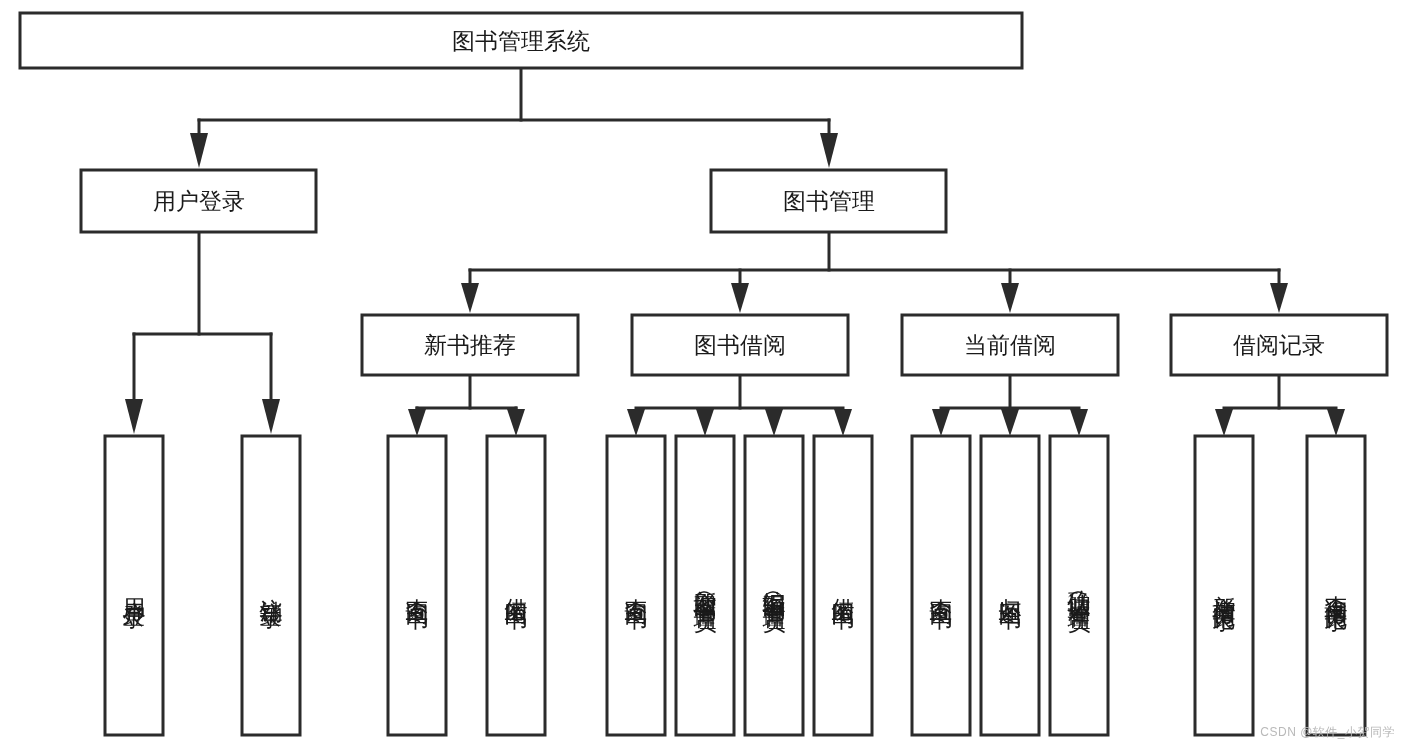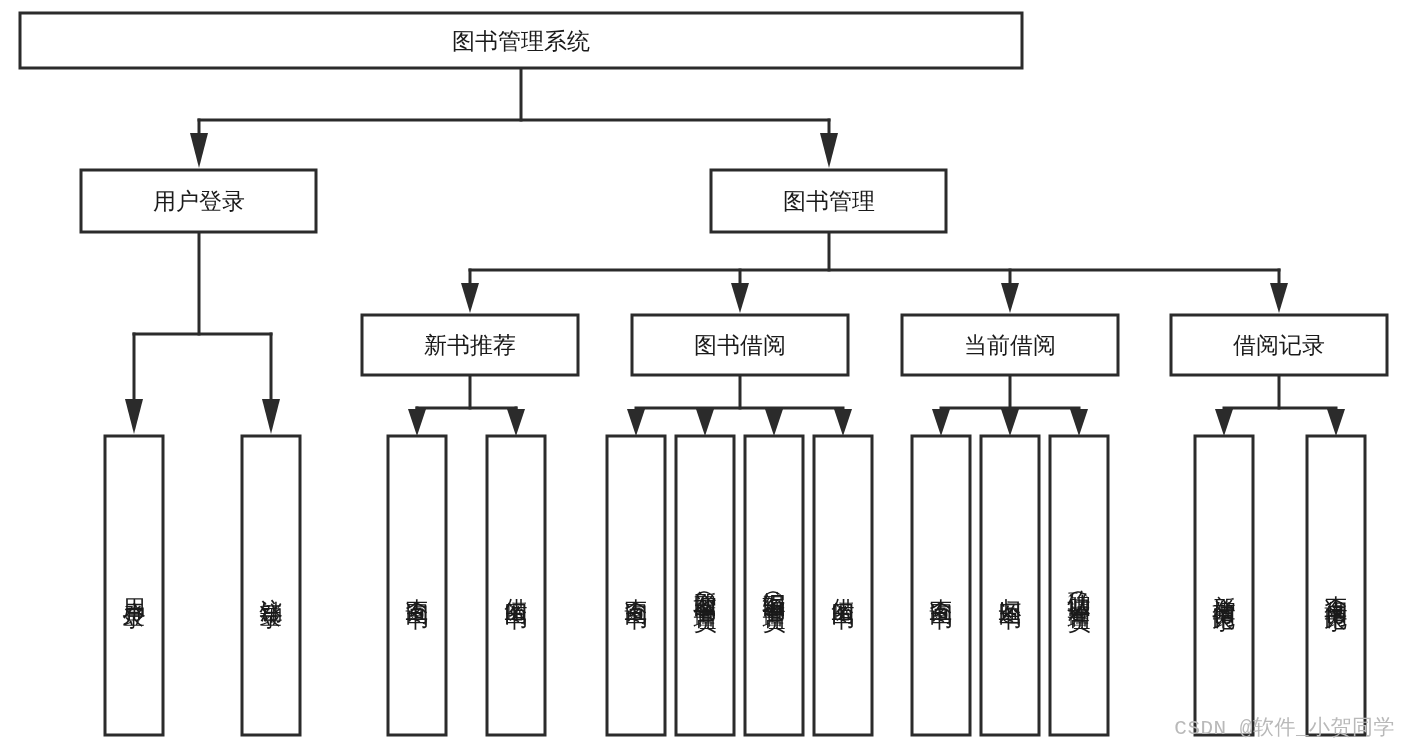--- a/index.html
+++ b/index.html
@@ -63,22 +63,22 @@
     align-items: center;
     justify-content: center;
     text-align: center;
     white-space: nowrap;
     pointer-events: none;
   }
   .watermark {
     position: absolute;
     right: 10px;
     bottom: 6px;
-    font-family: Liberation Mono, monospace;
-    font-size: 21px;
+    font-family: Liberation Sans, sans-serif;
+    font-size: 12px;
     color: #b9b9b9;
     letter-spacing: 0.5px;
     white-space: nowrap;
   }
 </style>
 </head>
 <body>
 
 <div id="diagram-root">
 

